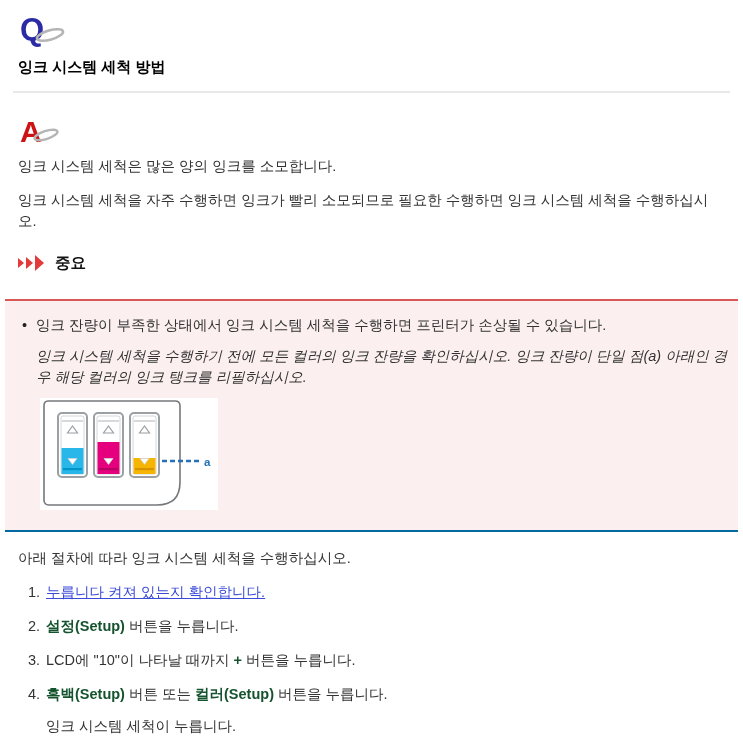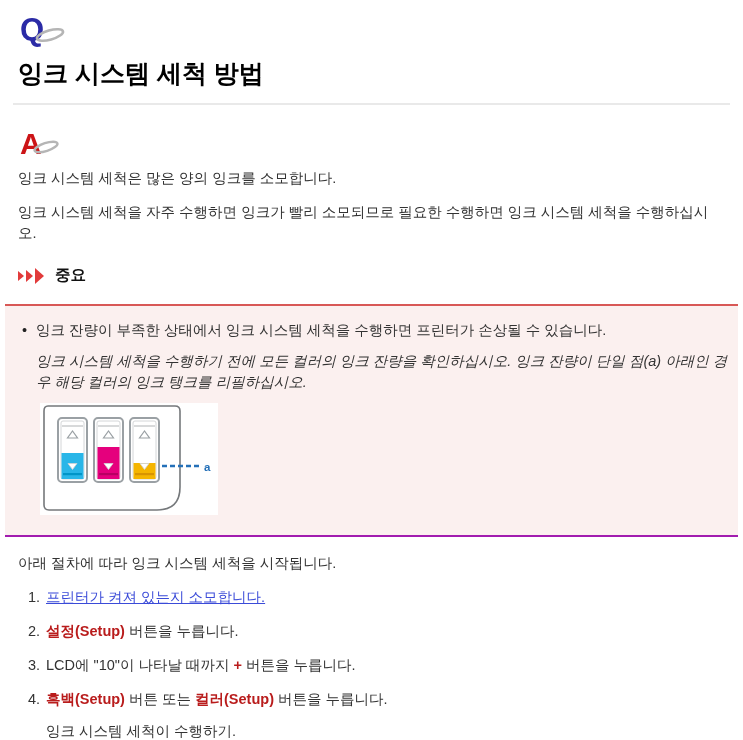--- a/index.html
+++ b/index.html
@@ -4,48 +4,48 @@
 <style>
   html,body{margin:0;padding:0;background:#ffffff;}
   body{
     width:743px;height:740px;overflow:hidden;
     font-family:"Liberation Sans","DejaVu Sans",sans-serif;
     font-size:14.5px;color:#333;line-height:1.45;
   }
   .page{padding:8px 5px 0 5px;position:relative;}
   .icon-row{margin:4px 0 0 14px;height:36px;}
   h1.page-title{
-    margin:10px 13px 14px 13px;font-size:25px;line-height:1.25;
+    margin:10px 13px 14px 13px;font-size:15px;line-height:1.25;
     font-weight:700;color:#000;
   }
   .title-rule{border:none;border-top:2px solid #e9e9e9;margin:0 8px 22px 8px;}
   .answer-row{margin:0 0 6px 14px;height:34px;}
   p.body-text{margin:7px 13px 13px 13px;}
   
   .callout-head{
     display:flex;align-items:center;gap:7px;
-    margin:20px 0 17px 13px;font-weight:700;font-size:15.5px;color:#111;
+    margin:20px 0 25px 13px;font-weight:700;font-size:15.5px;color:#111;
   }
   .callout-head svg{flex:0 0 auto;display:block;}
   
   .callout{margin:0 0 16px 0;padding:10px 10px 10px 14px;}
   .callout.important{
     background:#fbf0ef;
-    border-top:2px solid #d85856;border-bottom:2px solid #a21caf;
+    border-top:2px solid #d85856;border-bottom:2px solid #0369a1;
   }
   .callout ul{margin:0;padding:0;list-style:none;}
   .callout li{position:relative;padding-left:17px;margin:4px 0;}
   .callout li::before{content:"\2022";position:absolute;left:3px;top:0;color:#222;}
   .callout p.detail{margin:10px 0 6px 0;font-style:italic;}
   figure.figure-block{margin:10px 0 2px 4px;padding:0;}
   
   ol.procedure{margin:6px 13px 4px 13px;padding-left:26px;}
   ol.procedure>li{margin:0 0 13px 0;padding-left:2px;}
   ol.procedure a{color:#3b4bd8;text-decoration:underline;cursor:pointer;}
-  ol.procedure b{color:#b91c1c;}
+  ol.procedure b{color:#14532d;}
   p.step-followup{margin:11px 0 2px 0;}
 </style>
 </head>
 <body>
 
 <div class="page">
 
   <div class="icon-row">
     <svg width="52" height="36" viewBox="0 0 52 36">
       <text x="1" y="28" font-size="31" font-weight="bold" fill="#2b2ba6" font-family="Liberation Sans, DejaVu Sans, sans-serif">Q</text>
@@ -118,24 +118,24 @@
             </g>
 
             <line x1="122" y1="63" x2="160" y2="63" stroke="#2470b8" stroke-width="2.6" stroke-dasharray="5,3"></line>
             <text x="164" y="67.5" font-size="11.5" font-weight="bold" fill="#2470b8" font-family="Liberation Sans, DejaVu Sans, sans-serif">a</text>
           </svg>
         </figure>
       </li>
     </ul>
   </div>
 
-  <p class="body-text">아래 절차에 따라 잉크 시스템 세척을 시작됩니다.</p>
+  <p class="body-text">아래 절차에 따라 잉크 시스템 세척을 수행하십시오.</p>
 
   <ol class="procedure">
-    <li><a>프린터가 켜져 있는지 소모합니다.</a></li>
+    <li><a>누릅니다 켜져 있는지 확인합니다.</a></li>
     <li><b>설정(Setup)</b><span> 버튼을 누릅니다.</span></li>
     <li><span>LCD에 "10"이 나타날 때까지 </span><b>+</b><span> 버튼을 누릅니다.</span></li>
     <li><b>흑백(Setup)</b><span> 버튼 또는 </span><b>컬러(Setup)</b><span> 버튼을 누릅니다.</span>
-      <p class="step-followup">잉크 시스템 세척이 수행하기.</p>
+      <p class="step-followup">잉크 시스템 세척이 누릅니다.</p>
     </li>
   </ol>
 
 </div>
 
 </body></html>

